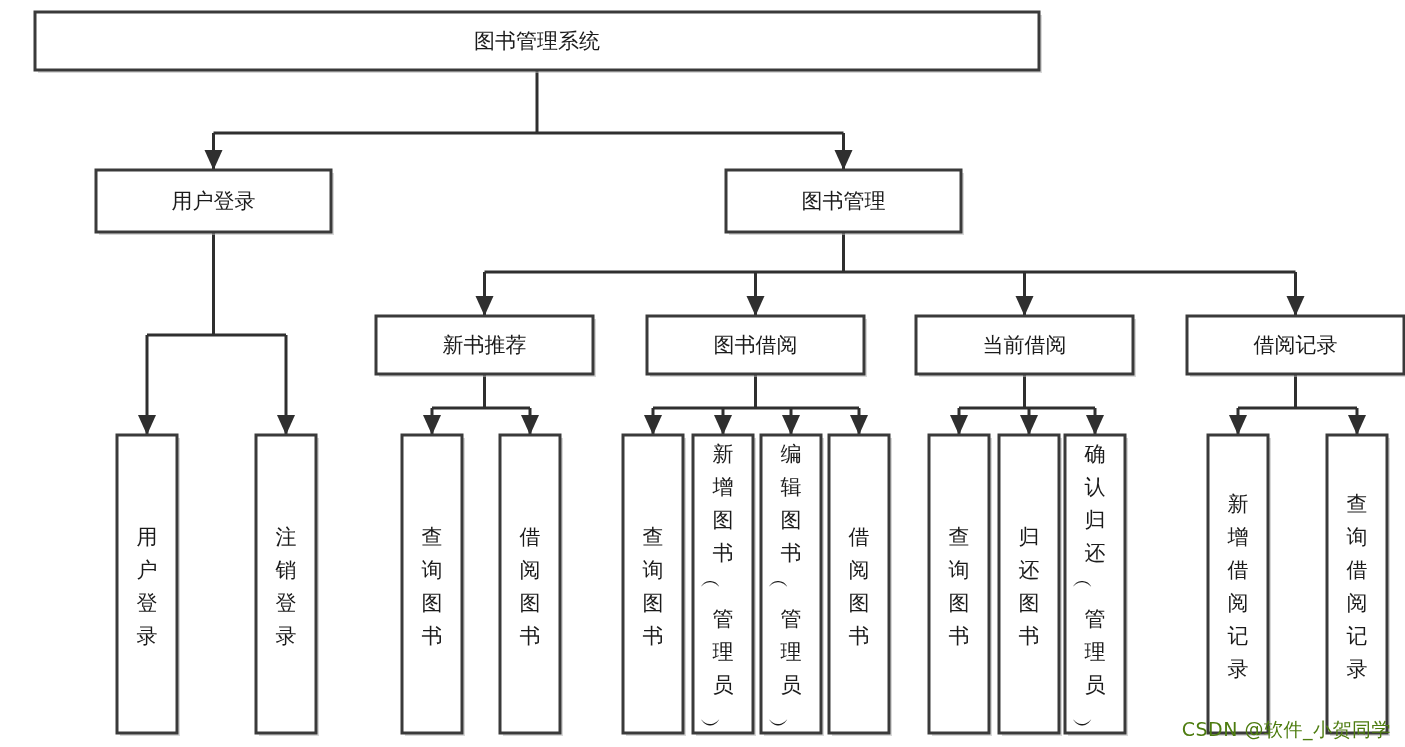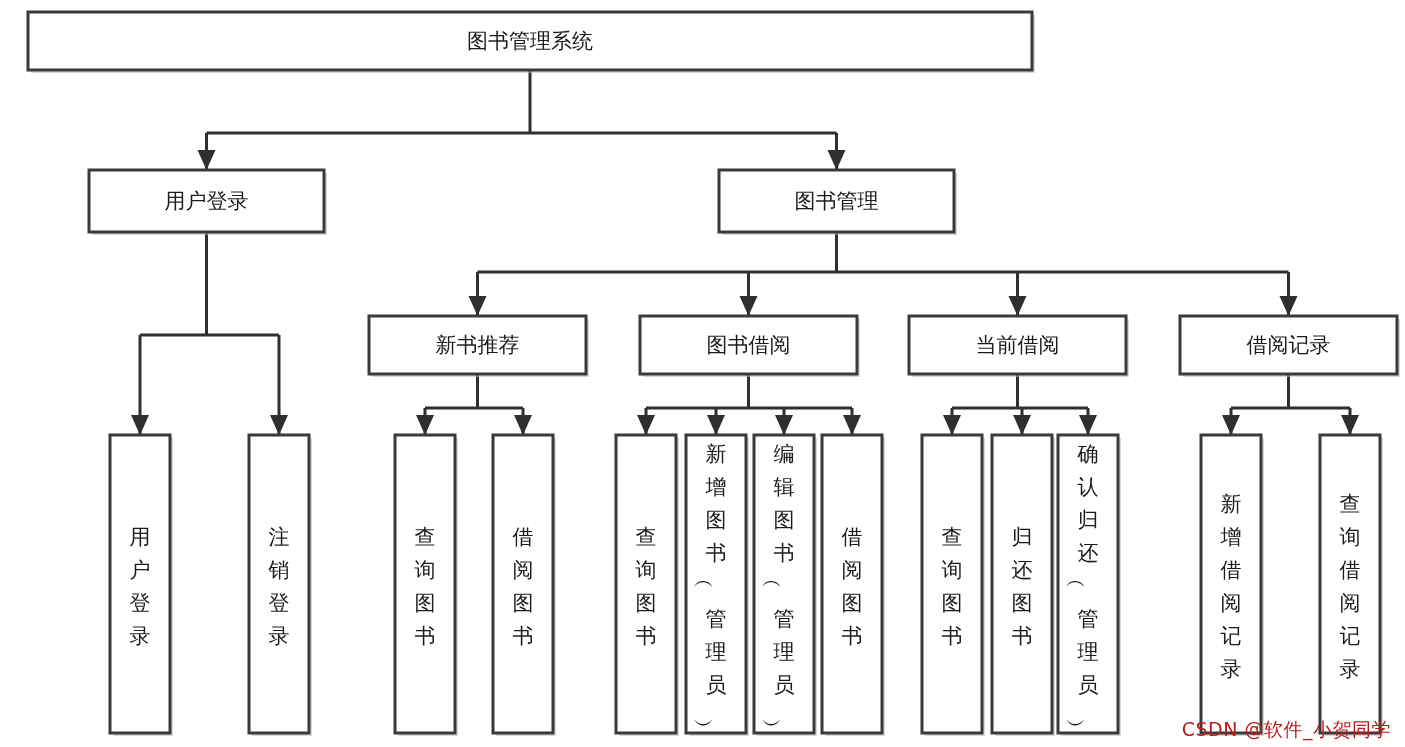--- a/index.html
+++ b/index.html
@@ -11,21 +11,21 @@
   body {
     width: 1405px;
     height: 747px;
     position: relative;
     overflow: hidden;
     font-family: "DejaVu Sans", "Liberation Sans", sans-serif;
   }
   #diagram-root {
     position: absolute;
     top: 0;
-    left: 8px;
+    left: 15px;
     width: 1129px;
     height: 747px;
   }
   svg.diagram {
     display: block;
     width: 1405px;
     height: 747px;
   }
   .node-box {
     fill: #ffffff;
@@ -57,21 +57,21 @@
     font-size: 21px;
     fill: #1b1b1b;
     text-anchor: middle;
   }
   .watermark {
     position: absolute;
     right: 14px;
     bottom: 4px;
     font-family: "DejaVu Sans", "Liberation Sans", sans-serif;
     font-size: 19px;
-    color: #b91c1c;
+    color: #4d7c0f;
     letter-spacing: 0.5px;
     white-space: nowrap;
     user-select: none;
     margin-top: 24px;
   }
 </style>
 </head>
 <body>
 
 <div id="diagram-root">

